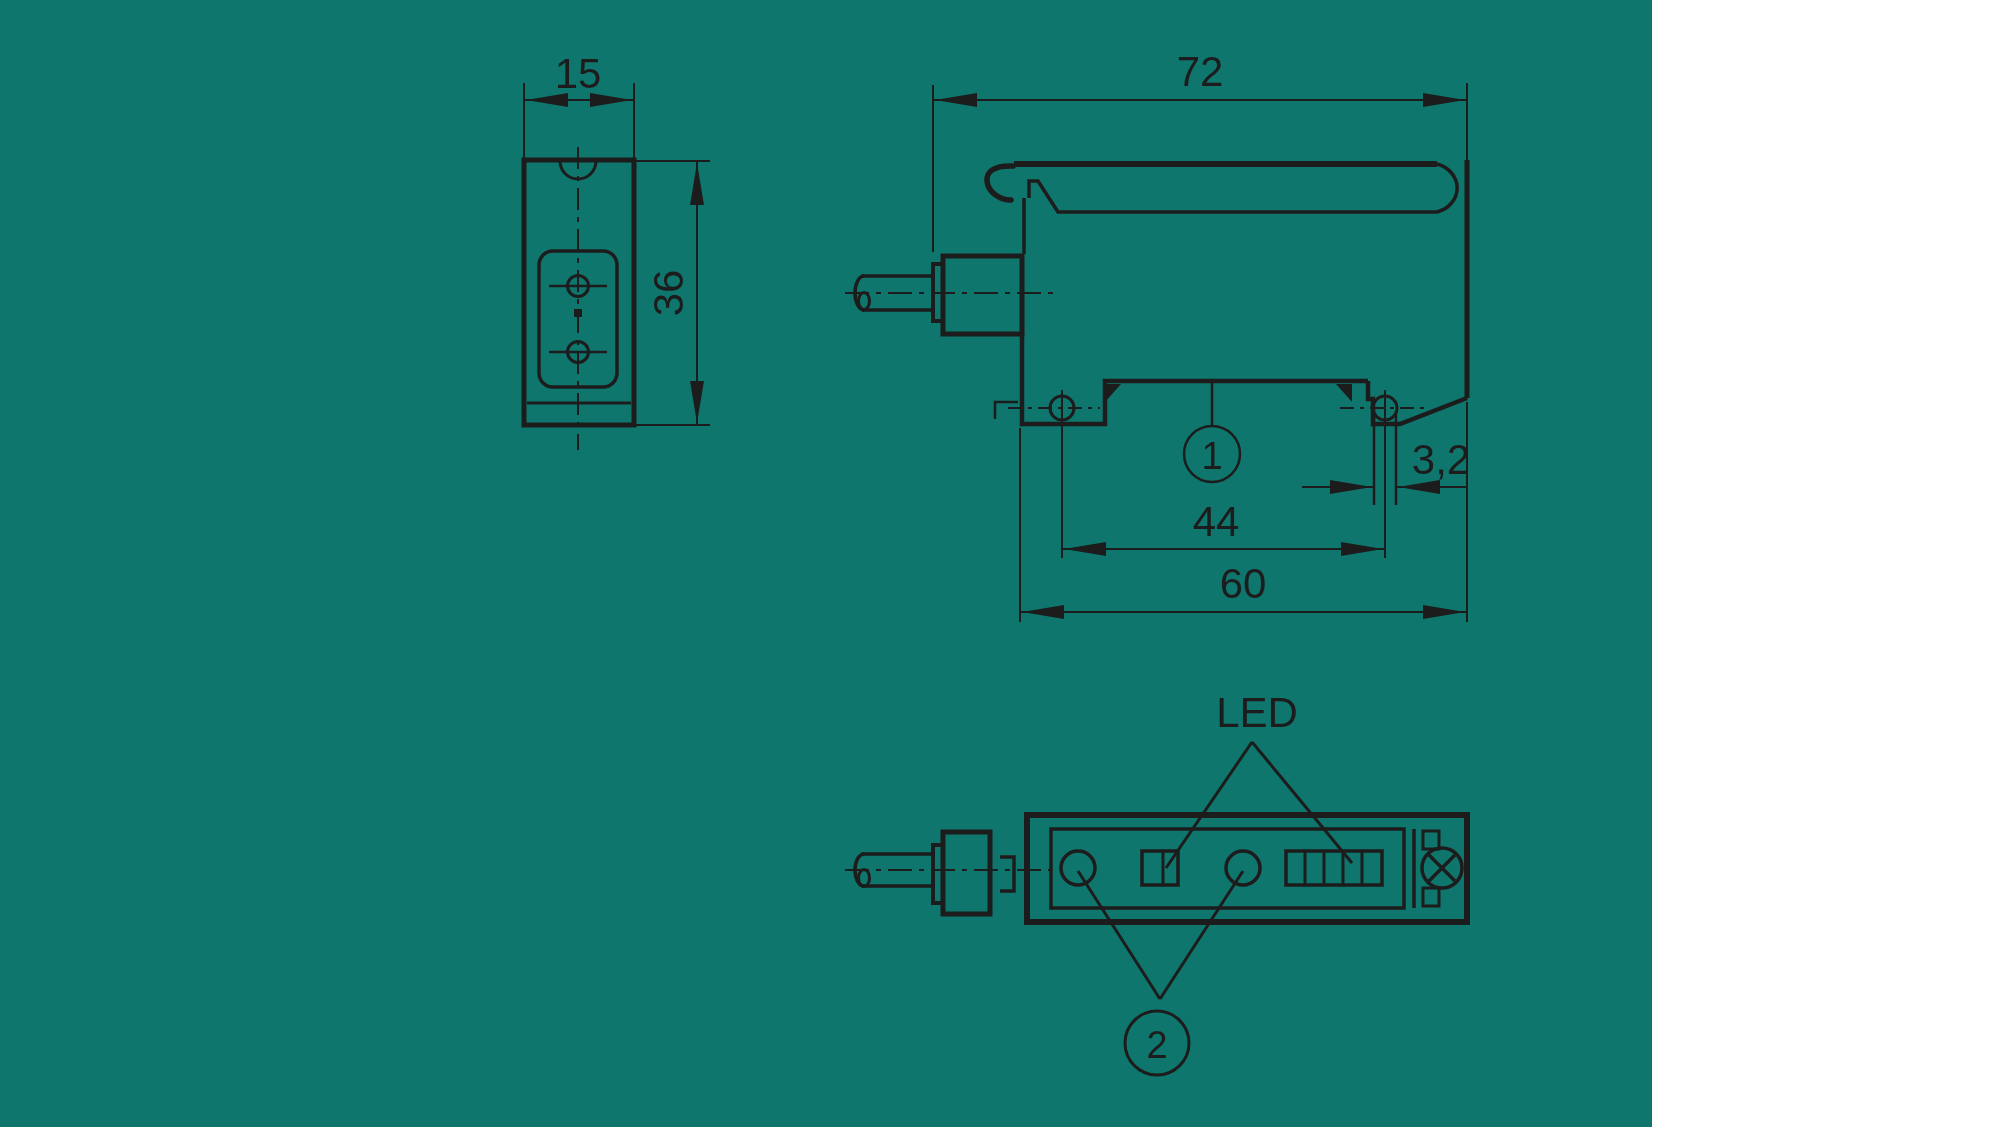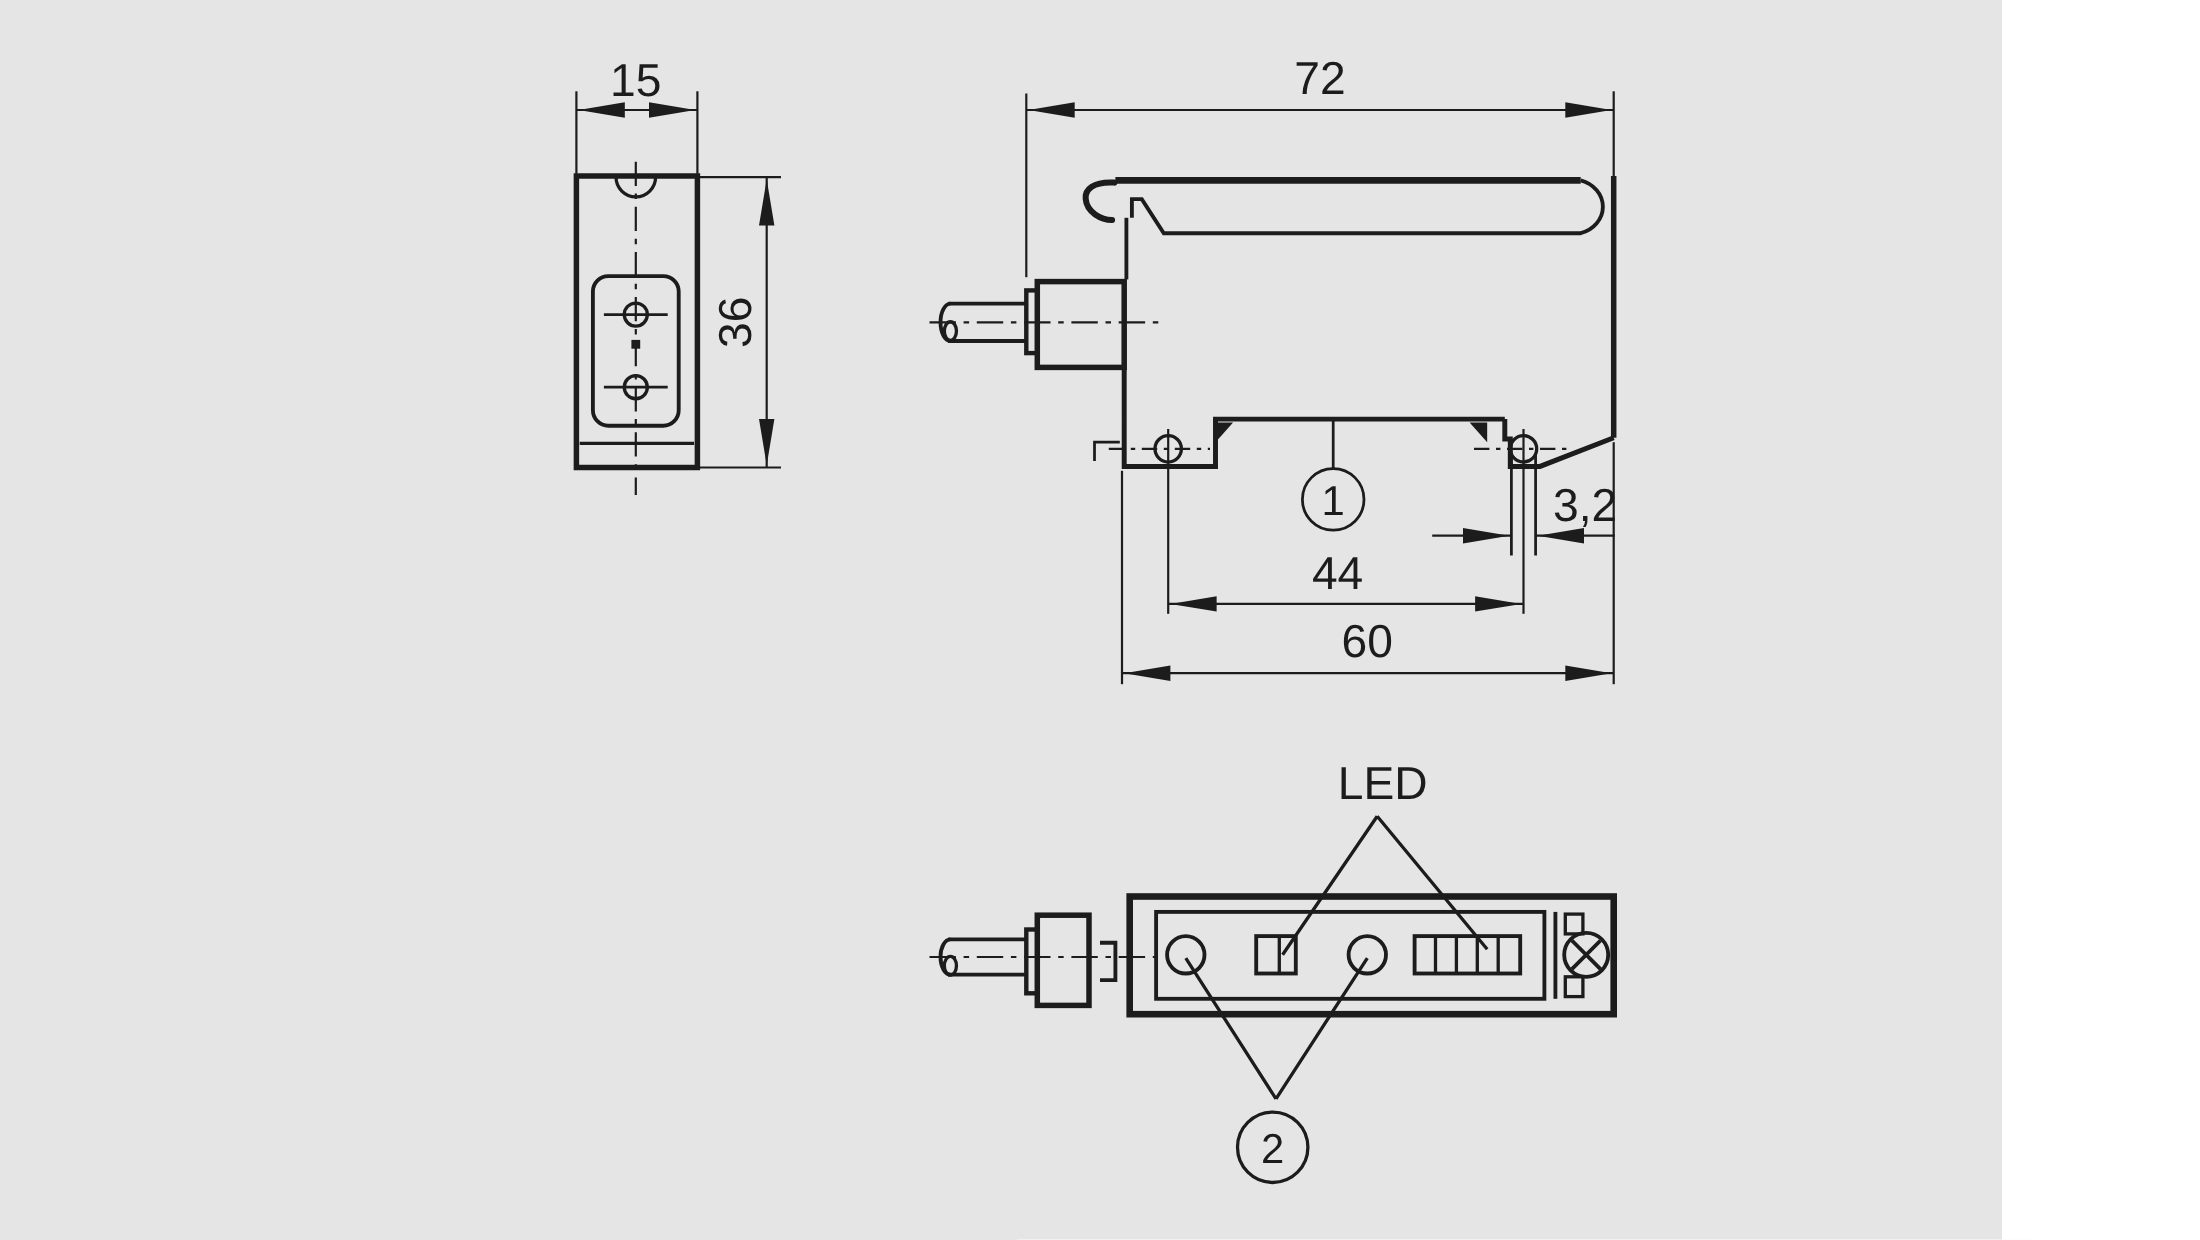--- a/index.html
+++ b/index.html
@@ -1,16 +1,16 @@
 <!DOCTYPE html>
 <html><head>
 <meta charset="utf-8">
 <style>
   html,body{margin:0;padding:0;background:#fff;}
-  #canvas{position:relative;width:1820px;height:1127px;background:#e5e5e5;overflow:hidden;
+  #canvas{position:relative;width:1652px;height:1127px;background:#0f766e;overflow:hidden;
           font-family:"Liberation Sans", sans-serif;}
   svg{position:absolute;left:0;top:0;}
   .ln{stroke:#1c1c1c;fill:none;}
   .fillln{fill:#1c1c1c;stroke:none;}
   text{fill:#1c1c1c;font-family:"Liberation Sans", sans-serif;}
   .dimtext{font-size:42px;}
   .callouttext{font-size:38px;}
 </style>
 </head>
 <body>

